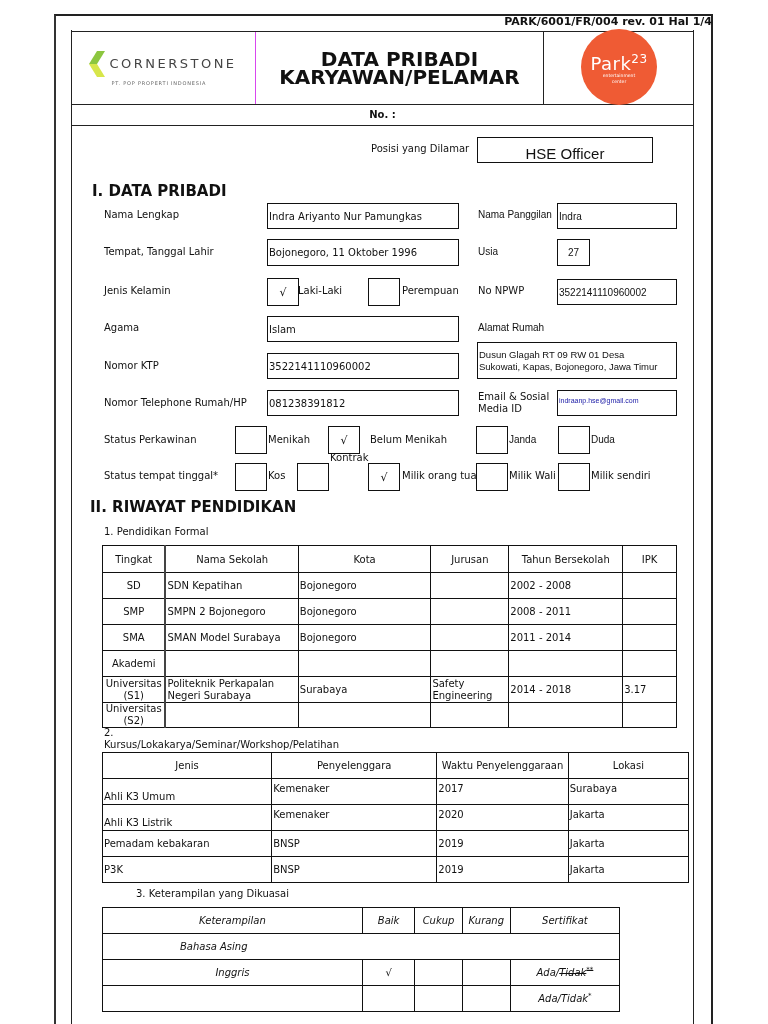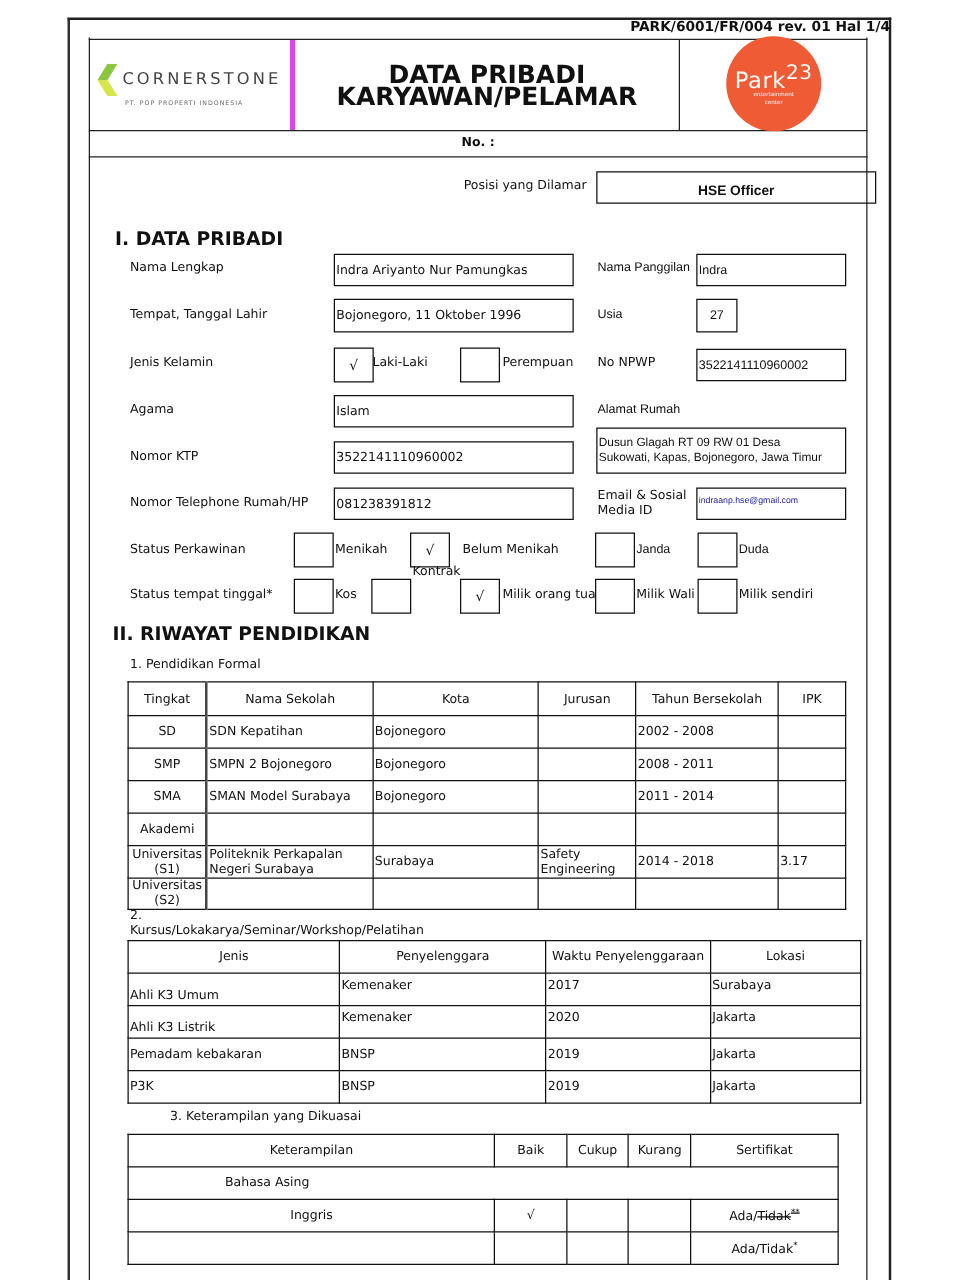--- a/index.html
+++ b/index.html
@@ -8,21 +8,21 @@
 
   .page-outer { position: absolute; left: 54px; top: 14px; width: 659px; height: 1020px;
     border-left: 2px solid #333; border-right: 2px solid #222; border-top: 2px solid #222; }
   .page-inner { position: absolute; left: 71px; top: 30px; width: 623px; height: 1000px;
     border-left: 1px solid #222; border-right: 1px solid #222; }
   .docref { position: absolute; right: 56px; top: 15px; font-weight: bold; font-size: 11px; }
 
   .header-table { position: absolute; left: 71px; top: 31px; width: 623px; height: 74px;
     border-top: 1px solid #222; border-bottom: 1px solid #222; display: flex; }
   .header-cell { height: 100%; display: flex; align-items: center; justify-content: center; }
-  .hc-logo { width: 165px; border-right: 4px solid #d946ef; }
+  .hc-logo { width: 185px; border-right: 1px solid #d946ef; }
   .hc-title { flex: 1; border-right: 1px solid #222; flex-direction: column; }
   .hc-park { width: 150px; }
   .title-line { font-weight: bold; font-size: 20px; line-height: 18px; text-align: center; }
 
   .cs-logo { display: flex; flex-direction: column; align-items: flex-start; }
   .cs-row { display: flex; align-items: center; }
   .cs-mark { width: 16px; height: 26px; position: relative; margin-right: 4px; }
   .cs-name { font-size: 13px; letter-spacing: 2.5px; color: #444; }
   .cs-sub { font-size: 5px; letter-spacing: 0.8px; color: #666; margin-left: 22px; margin-top: 3px; }
 
@@ -72,31 +72,31 @@
       </div>
       <span class="cs-sub">PT. POP PROPERTI INDONESIA</span>
     </div>
   </div>
   <div class="header-cell hc-title">
     <div class="title-line">DATA PRIBADI</div>
     <div class="title-line">KARYAWAN/PELAMAR</div>
   </div>
   <div class="header-cell hc-park">
     <div class="park-circle">
-      <div class="park-name"><span>Park</span><sup style="font-size:16px">23</sup></div>
+      <div class="park-name"><span>Park</span><sup style="font-size:12px">23</sup></div>
       <div class="park-sub">entertainment</div>
       <div class="park-sub">center</div>
     </div>
   </div>
 </div>
 
 <div class="no-row">No. :</div>
 
 <div class="lbl" style="left:371px; top:143px;">Posisi yang Dilamar</div>
-<div class="box sans center" style="left:477px; top:137px; width:224px; height:26px; padding-top:6px; font-size:11px;font-weight:bold;">HSE Officer</div>
+<div class="box sans center" style="left:477px; top:137px; width:176px; height:26px; padding-top:6px; font-size:15px;">HSE Officer</div>
 
 <div class="section" style="left:92px; top:182px;">I. DATA PRIBADI</div>
 
 <div class="lbl" style="left:104px; top:209px;">Nama Lengkap</div>
 <div class="box" style="left:267px; top:203px; width:192px; height:26px;">Indra Ariyanto Nur Pamungkas</div>
 <div class="lbl-sm" style="left:478px; top:209px;">Nama Panggilan</div>
 <div class="box sans" style="left:557px; top:203px; width:120px; height:26px;">Indra</div>
 
 <div class="lbl" style="left:104px; top:246px;">Tempat, Tanggal Lahir</div>
 <div class="box" style="left:267px; top:239px; width:192px; height:27px;">Bojonegoro, 11 Oktober 1996</div>
@@ -277,21 +277,21 @@
     <td>P3K</td>
     <td>BNSP</td>
     <td>2019</td>
     <td>Jakarta</td>
   </tr>
 </tbody>
   </table>
 
 <div class="lbl" style="left:104px; top:888px;margin-left:32px;">3. Keterampilan yang Dikuasai</div>
 
-<table class="grid" style="left:102px; top:907px; width:569px;">
+<table class="grid" style="left:102px; top:907px; width:518px;font-style:italic;">
   <colgroup>
       <col style="width:298px">
       <col style="width:58px">
       <col style="width:50px">
       <col style="width:50px">
       <col style="width:119px">
     </colgroup>
   <tbody>
       <tr style="height:26px;">
     <td class="c">Keterampilan</td>

